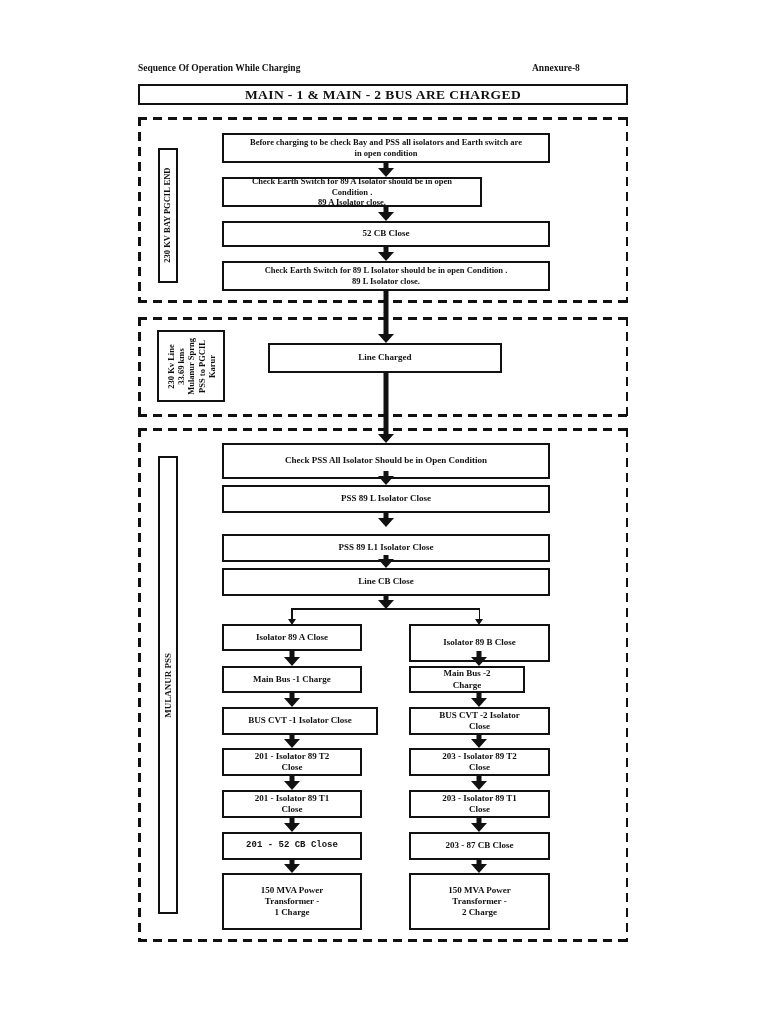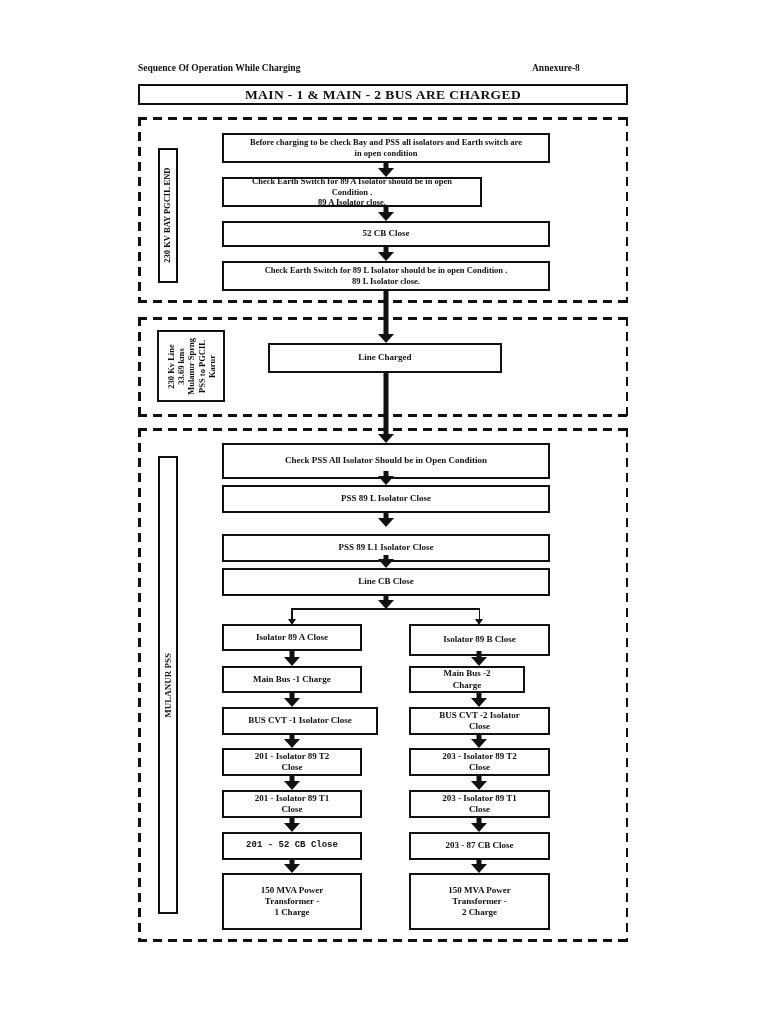--- a/index.html
+++ b/index.html
@@ -144,21 +144,21 @@
   <div class="ar" style="left:284px;top:735px;height:13px;"></div>
   <div class="fbox" style="left:222px;top:748px;width:140px;height:28px;">201 - Isolator 89 T2 Close</div>
   <div class="ar" style="left:284px;top:776px;height:14px;"></div>
   <div class="fbox" style="left:222px;top:790px;width:140px;height:28px;">201 - Isolator 89 T1 Close</div>
   <div class="ar" style="left:284px;top:818px;height:14px;"></div>
   <div class="fbox" style="left:222px;top:832px;width:140px;height:28px;font-family:Liberation Mono, monospace;">201 - 52 CB Close</div>
   <div class="ar" style="left:284px;top:860px;height:13px;"></div>
   <div class="fbox" style="left:222px;top:873px;width:140px;height:57px;">150 MVA Power Transformer -
 1 Charge</div>
 
-  <div class="fbox" style="left:409px;top:624px;width:141px;height:32px;">Isolator 89 B Close</div>
+  <div class="fbox" style="left:409px;top:624px;width:141px;height:38px;">Isolator 89 B Close</div>
   <div class="ar" style="left:471px;top:651px;height:15px;"></div>
   <div class="fbox" style="left:409px;top:666px;width:116px;height:27px;">Main Bus -2 Charge</div>
   <div class="ar" style="left:471px;top:693px;height:14px;"></div>
   <div class="fbox" style="left:409px;top:707px;width:141px;height:28px;">BUS CVT -2 Isolator Close</div>
   <div class="ar" style="left:471px;top:735px;height:13px;"></div>
   <div class="fbox" style="left:409px;top:748px;width:141px;height:28px;">203 - Isolator 89 T2 Close</div>
   <div class="ar" style="left:471px;top:776px;height:14px;"></div>
   <div class="fbox" style="left:409px;top:790px;width:141px;height:28px;">203 - Isolator 89 T1 Close</div>
   <div class="ar" style="left:471px;top:818px;height:14px;"></div>
   <div class="fbox" style="left:409px;top:832px;width:141px;height:28px;">203 - 87 CB Close</div>

